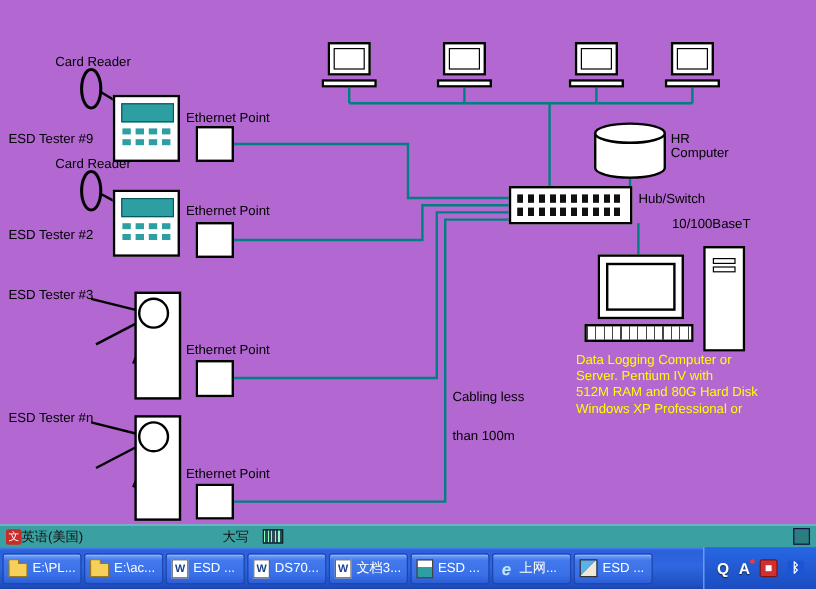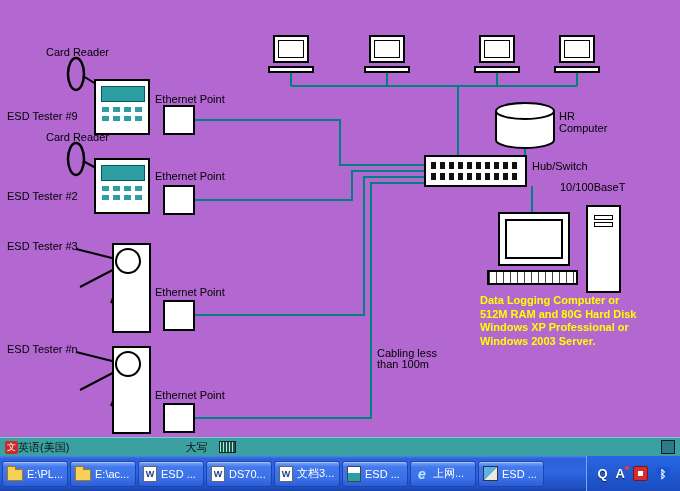--- a/index.html
+++ b/index.html
@@ -8,21 +8,21 @@
   #diagram{position:absolute;left:0;top:0;width:680px;height:437px;background:#B267D1;}
   svg.layer{position:absolute;left:0;top:0;}
   .lbl{position:absolute;font-size:11px;color:#000;white-space:nowrap;}
   .title{position:absolute;left:234px;top:6px;font-size:11.5px;font-weight:bold;color:#E10000;white-space:nowrap;}
   .wbox{position:absolute;background:#fff;border:2px solid #000;box-sizing:border-box;}
   .inner-screen{width:100%;height:100%;border:1px solid #000;box-sizing:border-box;}
   .tscr{position:absolute;background:#2D9FA3;border:1px solid #04595c;}
   .trow{position:absolute;left:6px;display:flex;gap:4px;}
   .tb{width:7px;height:5px;background:#2D9FA3;}
   .hubrow{position:absolute;left:5px;right:5px;height:7px;background:repeating-linear-gradient(90deg,#101010 0 5px,transparent 5px 9px);}
-  .note-line{font-size:11px;font-weight:bold;color:#FFFF00;line-height:13.5px;white-space:nowrap;}
+  .note-line{font-size:11px;font-weight:normal;color:#FFFF00;line-height:13.5px;white-space:nowrap;}
   .slot{position:absolute;left:6px;width:17px;height:3px;border:1px solid #000;}
   
   #statusbar{position:absolute;left:0;top:437px;width:680px;height:19px;background:#3AA0A2;border-top:1px solid #7accce;box-sizing:border-box;display:flex;align-items:center;padding:0 5px;font-size:11px;color:#111;}
   .ime-badge{width:13px;height:13px;background:#C92B2B;color:#fff;font-size:9px;line-height:13px;text-align:center;border-radius:2px;flex:none;}
   .kbd-icon{width:15px;height:10px;background:#2b4a55 repeating-linear-gradient(90deg,#8fb 0 1px,transparent 1px 3px);border:1px solid #123;flex:none;}
   .sb-right-icon{width:12px;height:12px;background:#2b7d80;border:1px solid #114;margin-left:auto;flex:none;}
   
   #taskbar{position:absolute;left:0;top:456px;width:680px;height:35px;background:linear-gradient(180deg,#4E82EE 0%,#2B61DA 8%,#2F67E1 45%,#1F4EC0 92%,#1A44AC 100%);display:flex;align-items:center;padding:0 0 0 2px;box-sizing:border-box;}
   .taskbtn{width:66px;height:26px;margin-right:2px;flex:none;border-radius:3px;background:linear-gradient(180deg,#7FA9F7 0%,#4379EC 20%,#3A70E8 70%,#2C5ED6 100%);border:1px solid #1C46AE;box-shadow:inset 0 1px 0 rgba(255,255,255,.35);display:flex;align-items:center;padding:0 4px;box-sizing:border-box;gap:4px;color:#fff;font-size:11px;overflow:hidden;white-space:nowrap;cursor:pointer;}
   .ic{flex:none;}
@@ -162,37 +162,37 @@
     <div class="wbox" style="left:424px;top:155px;width:103px;height:32px;">
       <div class="hubrow" style="top:5px;"></div>
       <div class="hubrow" style="top:16px;"></div>
     </div>
     <div class="lbl" style="left:532px;top:160px;">Hub/Switch</div>
     <div class="lbl" style="left:532px;top:181px;margin-left:28px;">10/100BaseT</div>
 
     <div class="lbl" style="left:559px;top:110px;">HR</div>
     <div class="lbl" style="left:559px;top:122px;">Computer</div>
 
-    <div class="lbl" style="left:377px;top:347px;">Cabling less</div>
+    <div class="lbl" style="left:377px;top:325px;">Cabling less</div>
     <div class="lbl" style="left:377px;top:358px;">than 100m</div>
 
     <div class="wbox" style="left:498px;top:212px;width:72px;height:54px;padding:5px;">
         <div class="inner-screen" style="border-width:2px;"></div>
       </div>
     <div class="wbox" style="left:487px;top:270px;width:91px;height:15px;background-image:repeating-linear-gradient(90deg,#444 0 1px,transparent 1px 7px);"></div>
     <div class="wbox" style="left:586px;top:205px;width:35px;height:88px;">
       <div class="slot" style="top:8px;"></div>
       <div class="slot" style="top:15px;"></div>
     </div>
 
     <div style="position:absolute;left:480px;top:294px;">
       <div class="note-line">Data Logging Computer or</div>
+      <div class="note-line">Server. Pentium IV with</div>
       <div class="note-line">512M RAM and 80G Hard Disk</div>
       <div class="note-line">Windows XP Professional or</div>
-      <div class="note-line">Windows 2003 Server.</div>
     </div>
   </div>
 
   <div id="statusbar">
     <div class="ime-badge">文</div>
     <span style="margin-left:0;">英语(美国)</span>
     <span style="margin-left:36px;margin-top:46px;">修订: 关闭</span>
     <span style="margin-left:30px;text-align:right;">大写</span>
     <div class="kbd-icon" style="margin-left:12px;"></div>
     <div class="sb-right-icon"></div>

